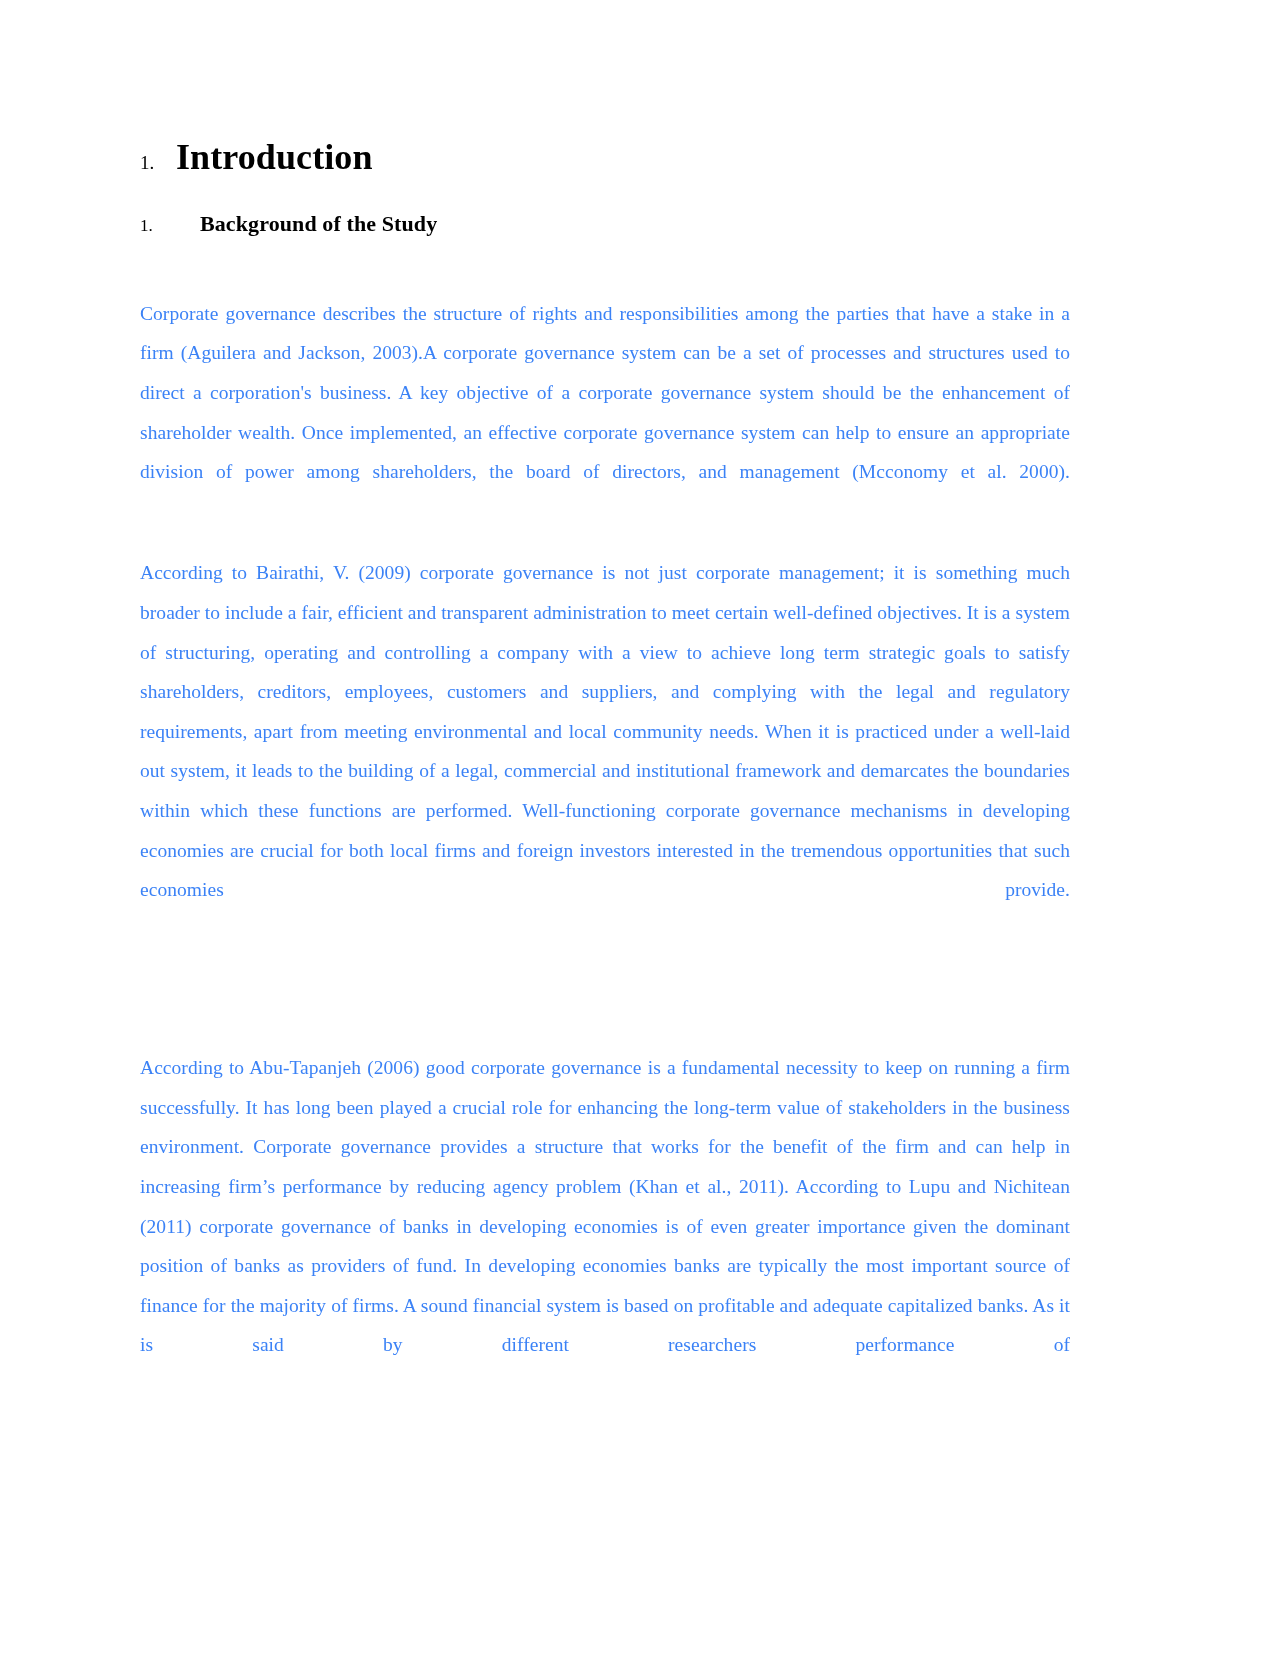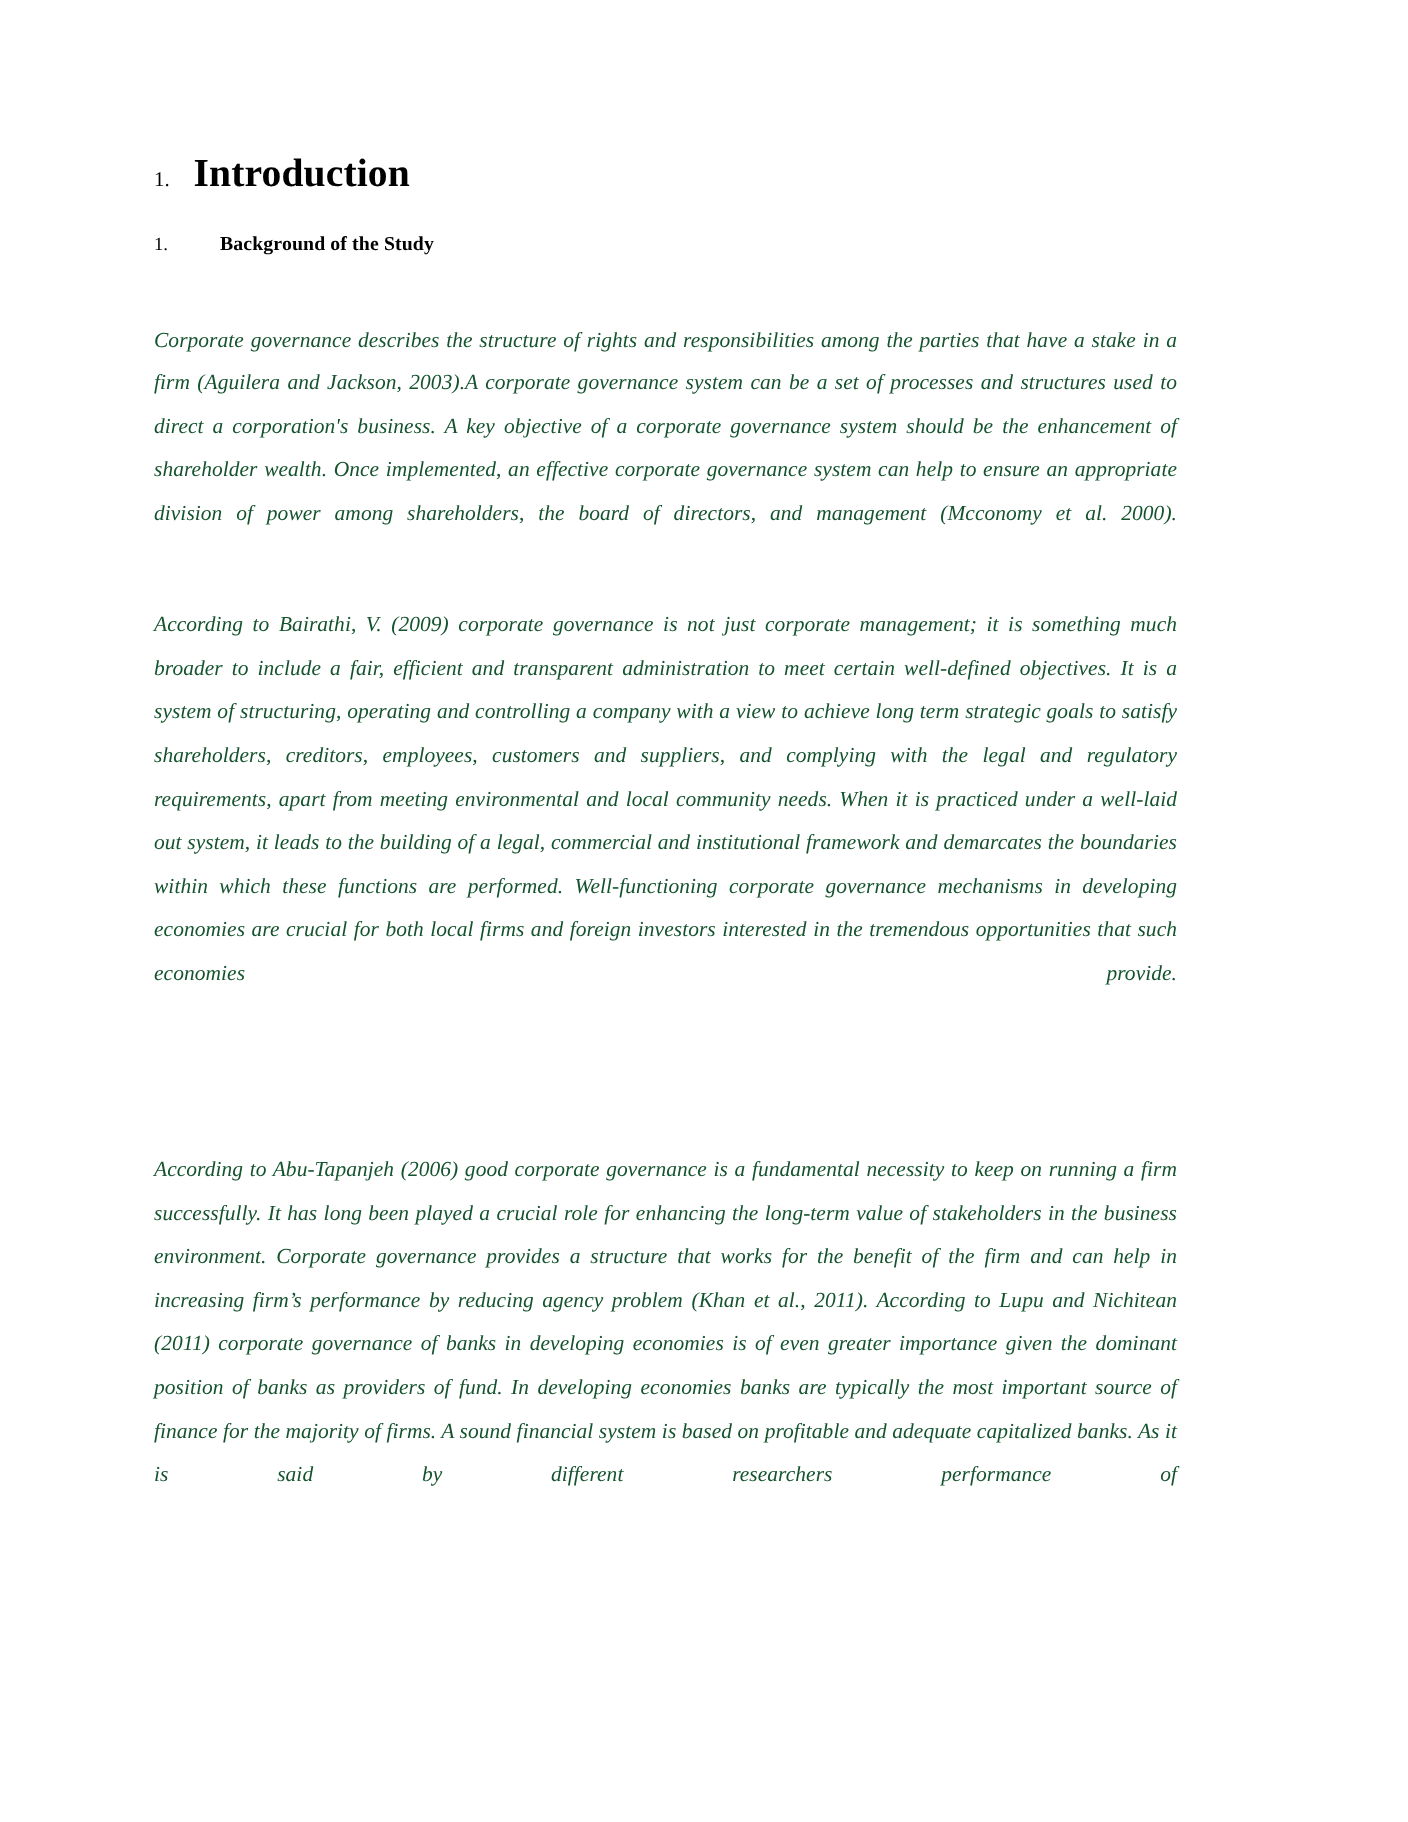--- a/index.html
+++ b/index.html
@@ -53,34 +53,33 @@
   }
   .h-title {
     font-weight: 700;
     letter-spacing: 0.1px;
   }
   .h1-row .h-title {
     font-size: 36px;
     line-height: 1.1;
   }
   .h2-row .h-title {
-    font-size: 18px;
+    font-size: 22px;
     line-height: 1.1;
   }
 
   
   .para {
     font-size: 19.5px;
     line-height: 39.6px;
     text-align: justify;
     text-justify: inter-word;
     margin: 0;
-    color: #14532d;
+    color: #3b82f6;
     letter-spacing: 0.05px;
-    font-style: italic;
   }
   .para.p1 { margin-top: 58px; }
   .para.p2 { margin-top: 22px; }
   .para.p3 { margin-top: 99px; }
 
   
   .para::after {
     content: "";
     display: inline-block;
     width: 100%;

